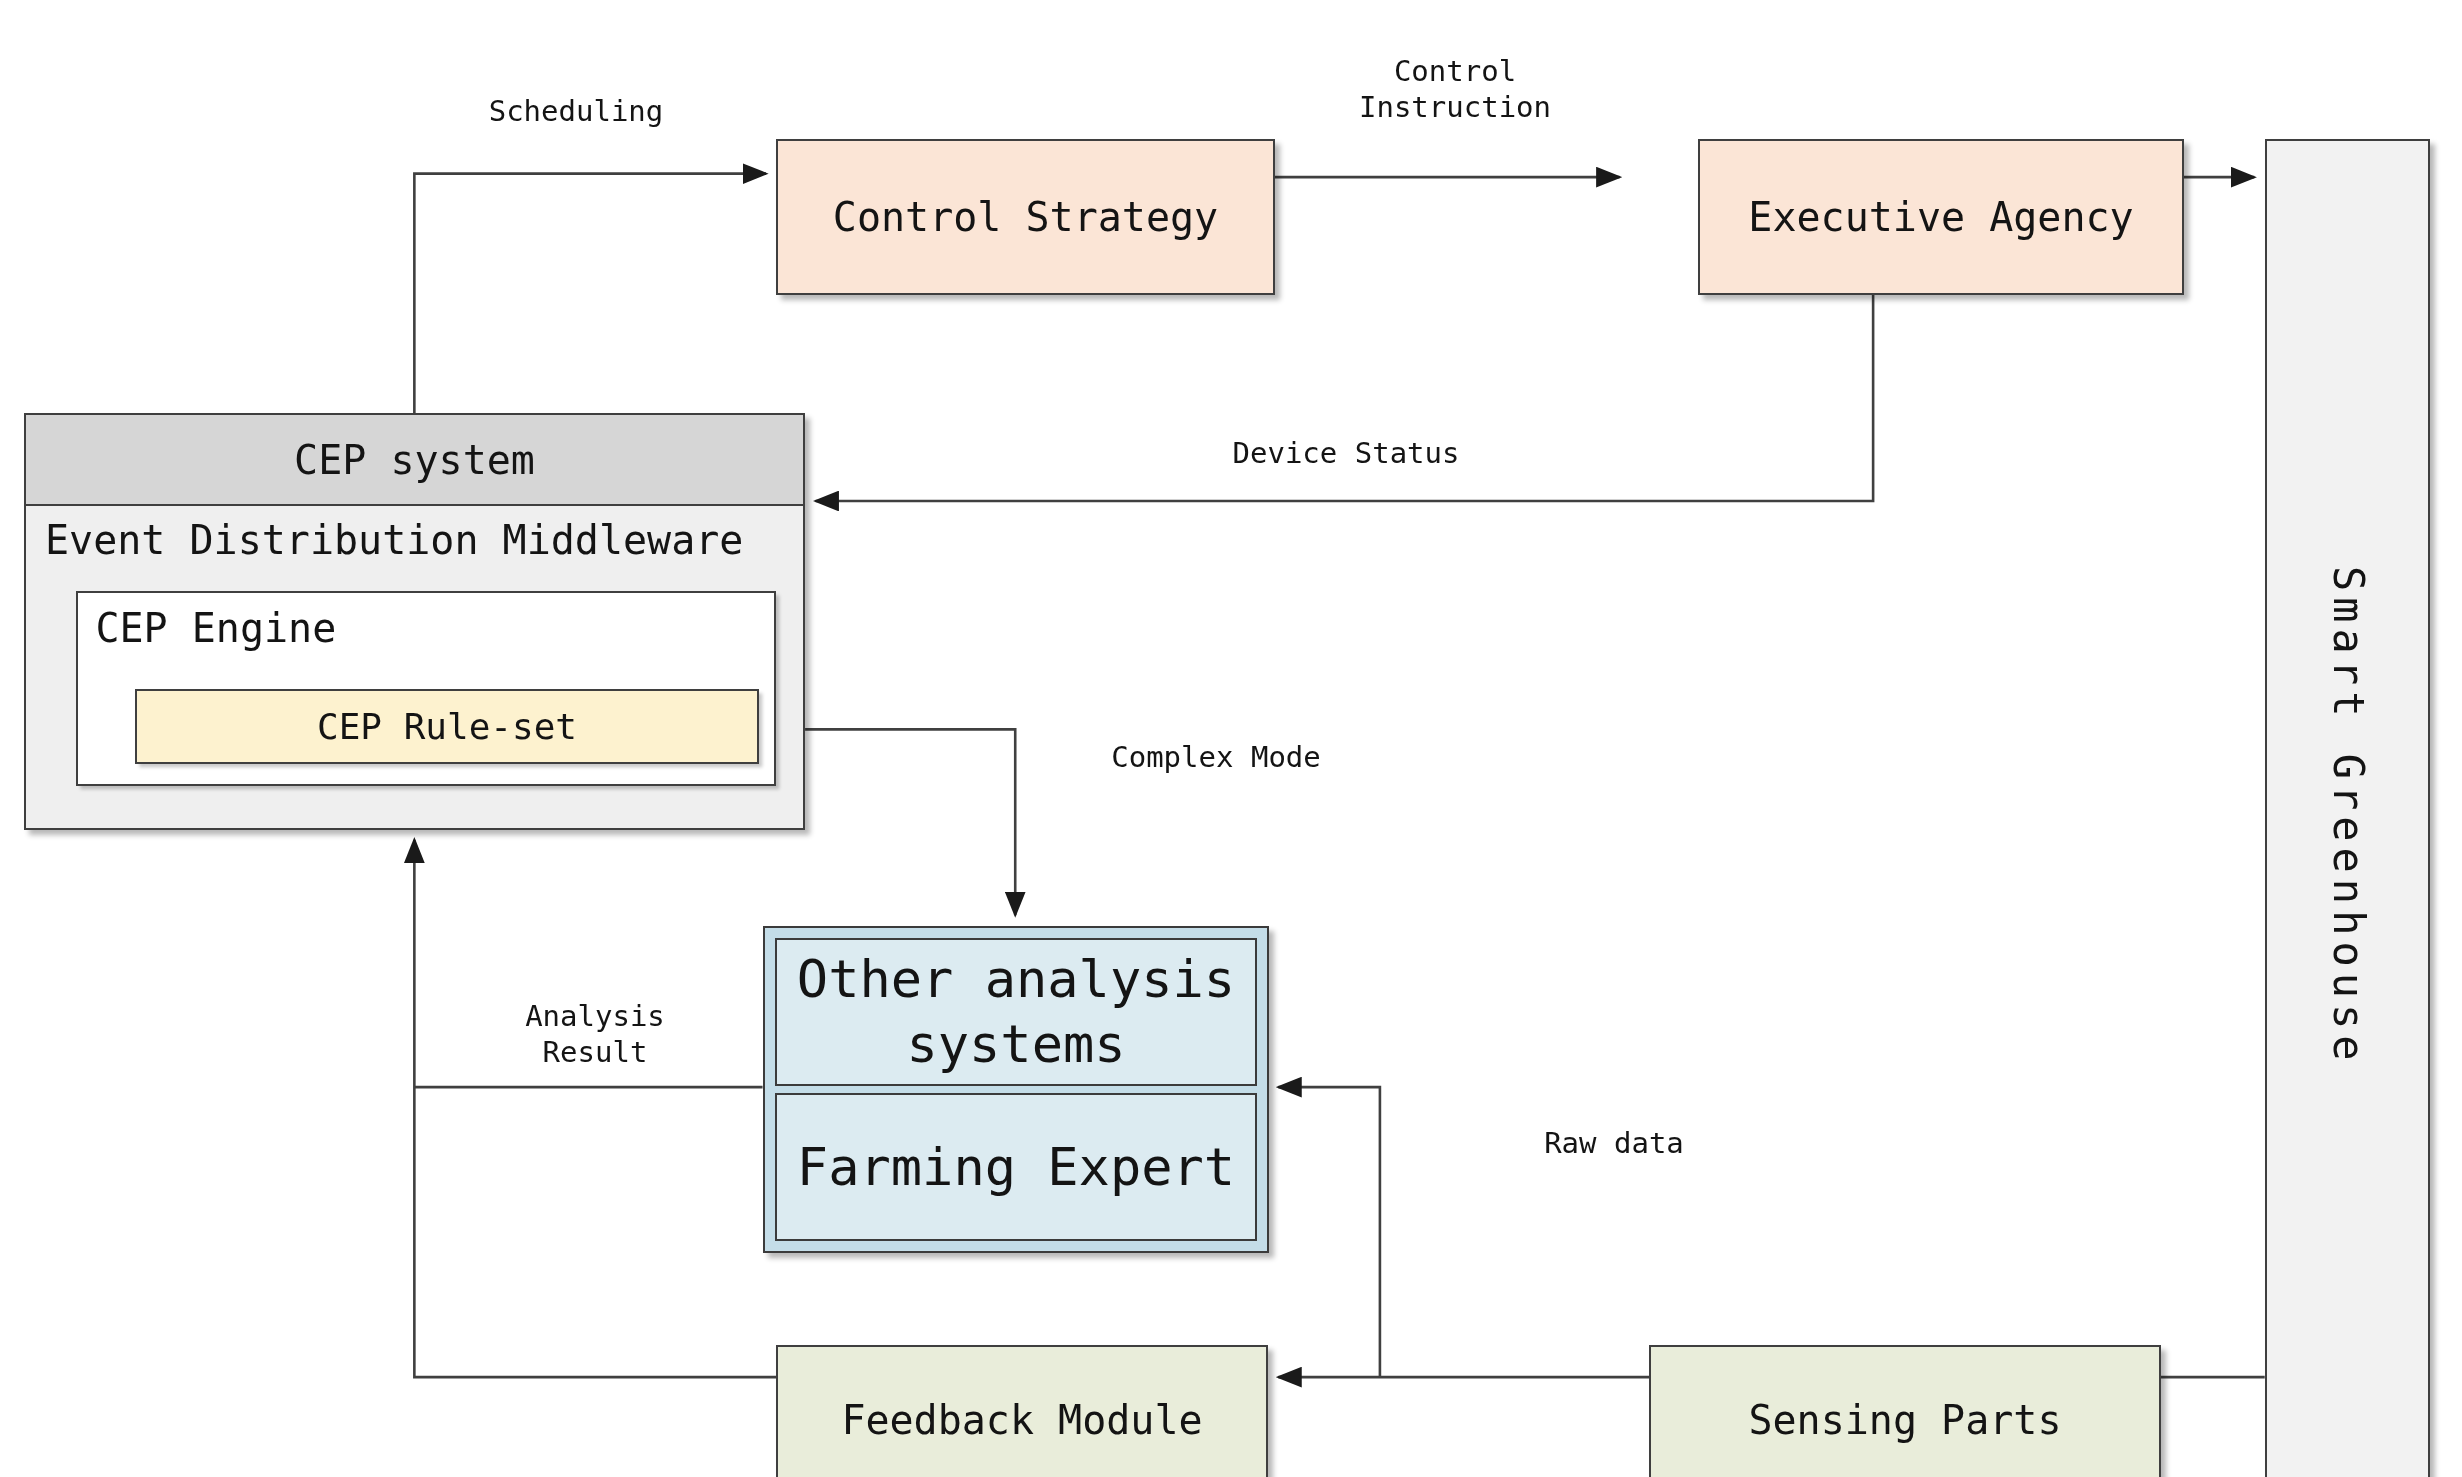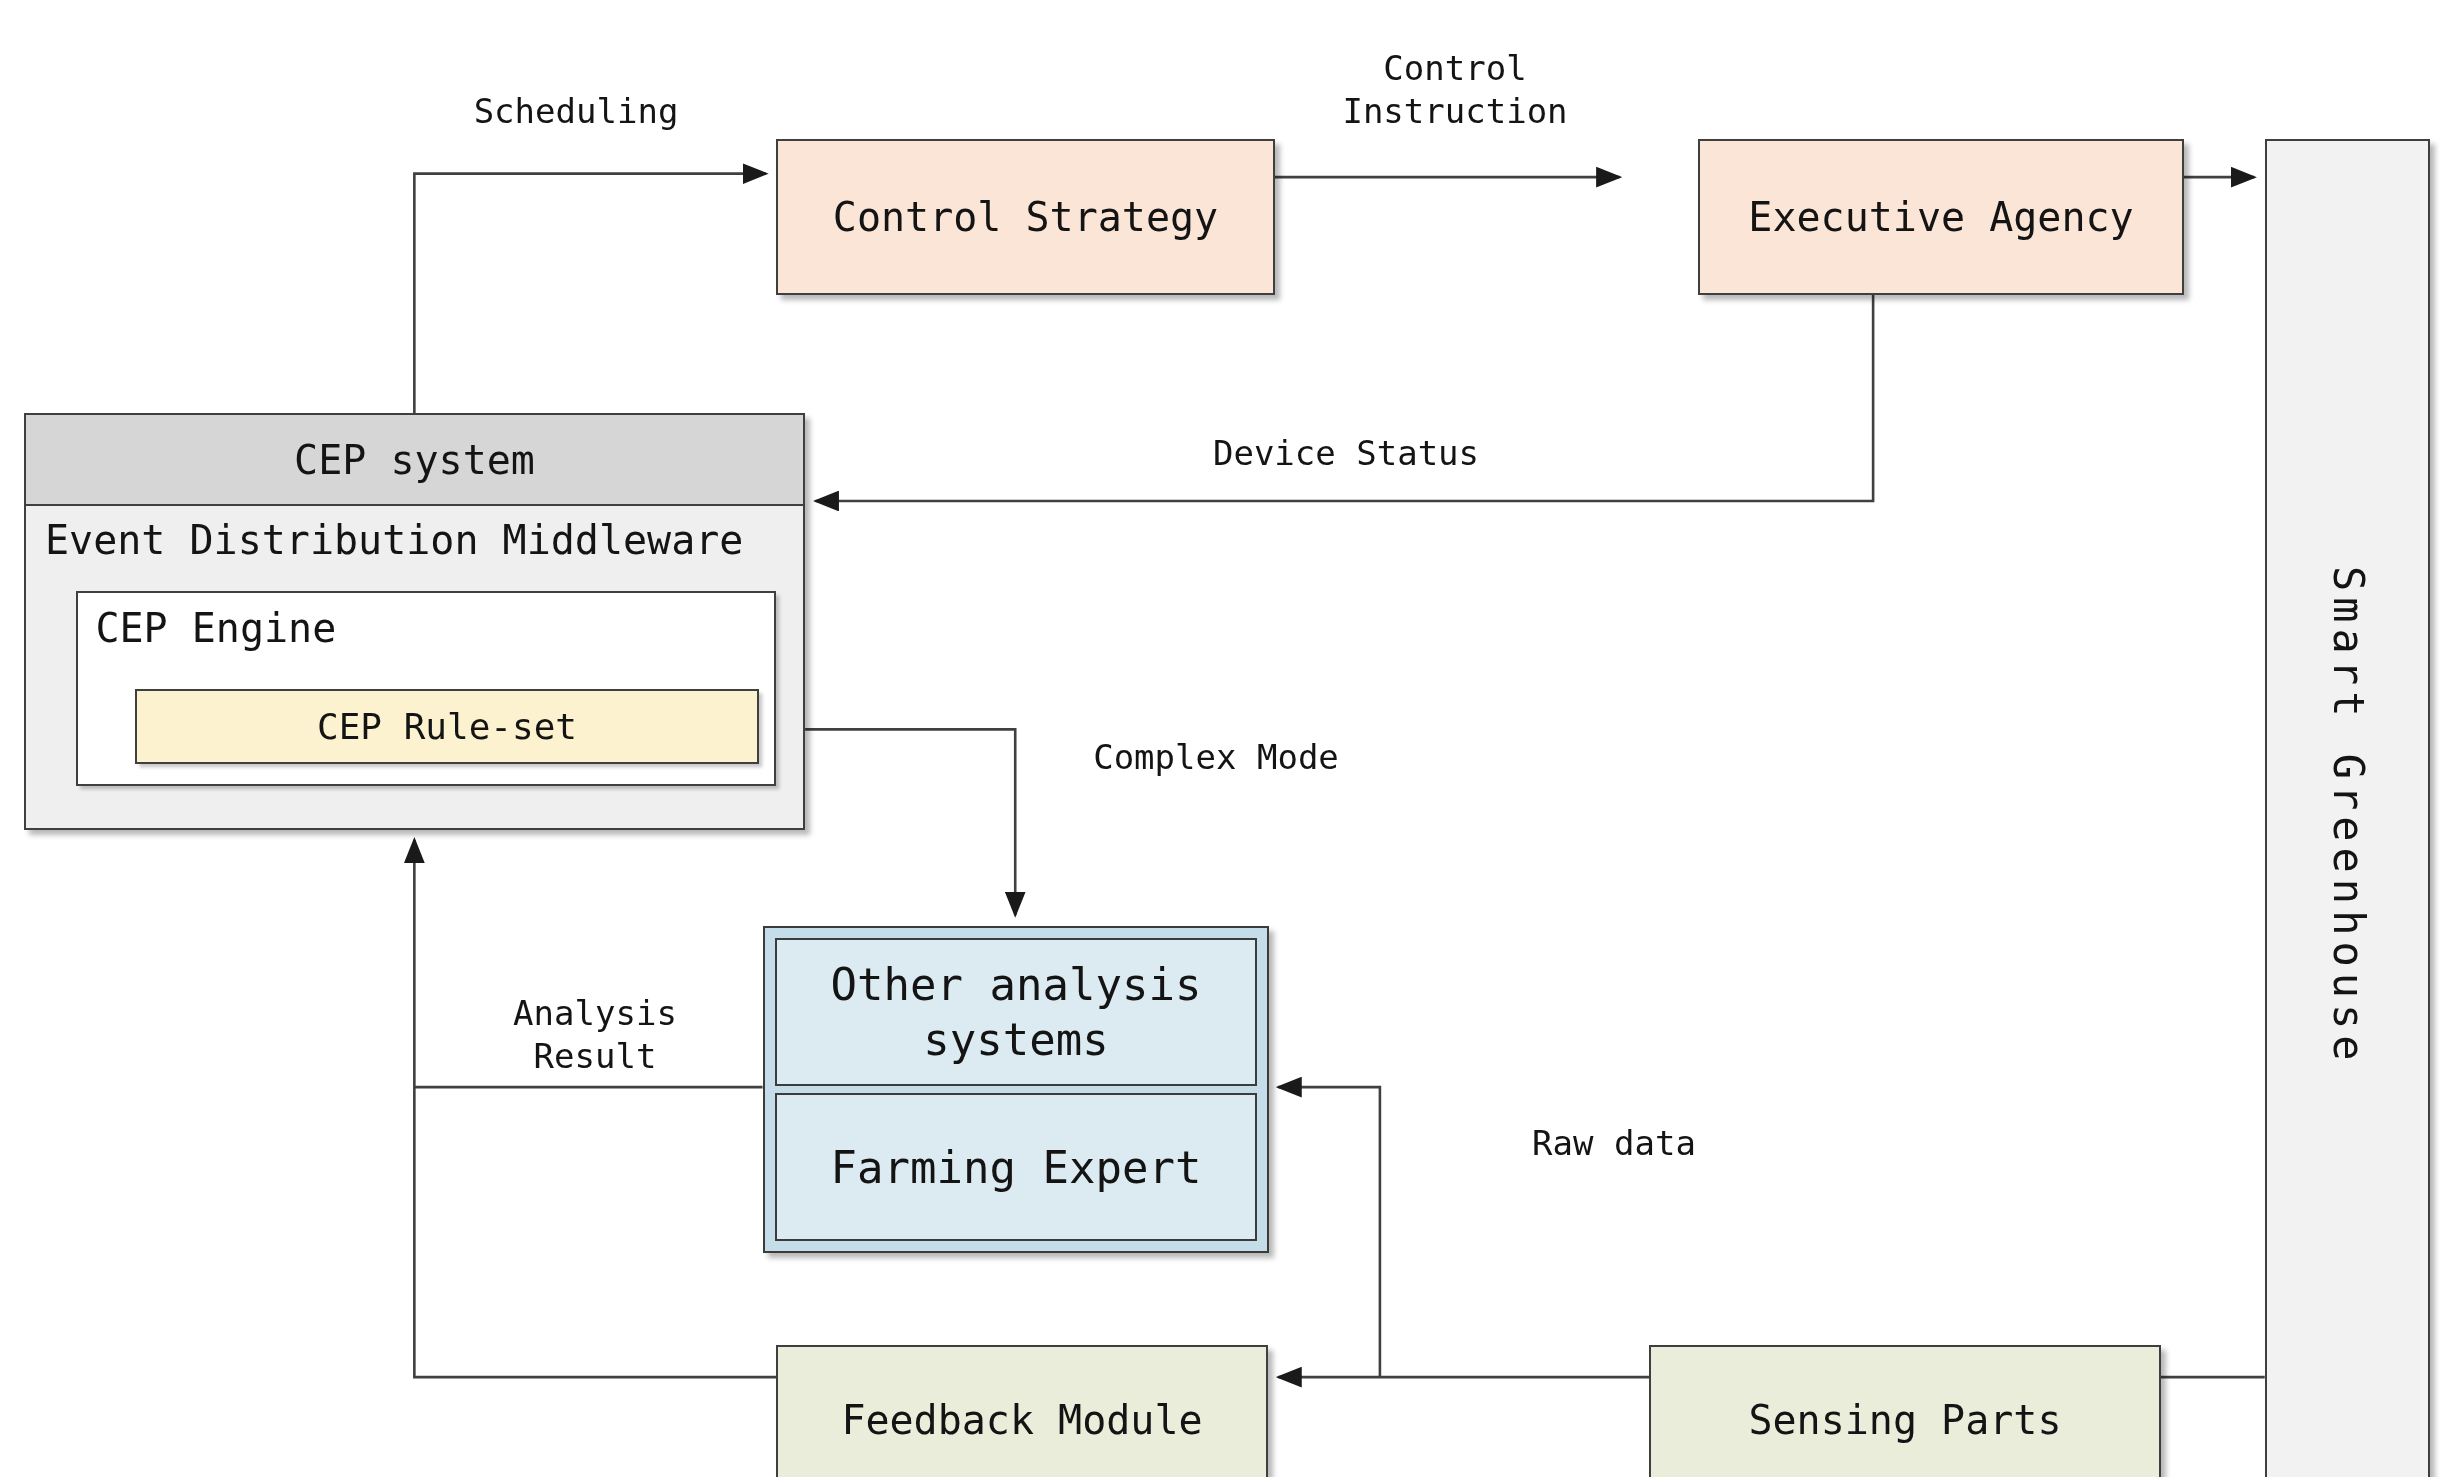--- a/index.html
+++ b/index.html
@@ -75,29 +75,29 @@
     background:var(--c-blue_outer);
     border:2.6px solid #3b3b3b;box-sizing:border-box;
     display:flex;flex-direction:column;gap:7.8px;padding:10.4px;
     box-shadow:5.2px 5.2px 5.2px rgba(0,0,0,0.28);
   }
   .analysis-inner{
     flex:1;
     background:var(--c-blue_inner);
     border:2.6px solid #3b3b3b;box-sizing:border-box;
     display:flex;align-items:center;justify-content:center;
-    font-size:44px;font-weight:500;text-align:center;white-space:pre-line;line-height:1.25;
+    font-size:52px;font-weight:500;text-align:center;white-space:pre-line;line-height:1.25;
   }
   
   #feedback-module{left:776px;top:1305px;width:492px;height:149px;}
   #sensing-parts{left:1649px;top:1305px;width:512px;height:149px;}
   
   .edge-label{
     position:absolute;transform:translate(-50%,-50%);
-    font-size:34px;font-weight:500;text-align:center;
+    font-size:29px;font-weight:500;text-align:center;
     white-space:pre-line;line-height:1.25;color:#141414;
     background:transparent;
   }
   #lbl-scheduling{left:576px;top:111px;}
   #lbl-control-instruction{left:1455px;top:89px;}
   #lbl-device-status{left:1346px;top:453px;}
   #lbl-complex-mode{left:1216px;top:757px;}
   #lbl-analysis-result{left:595px;top:1034px;}
   #lbl-raw-data{left:1614px;top:1143px;}
   #lbl-environmental-information{left:598px;top:1299px;}

